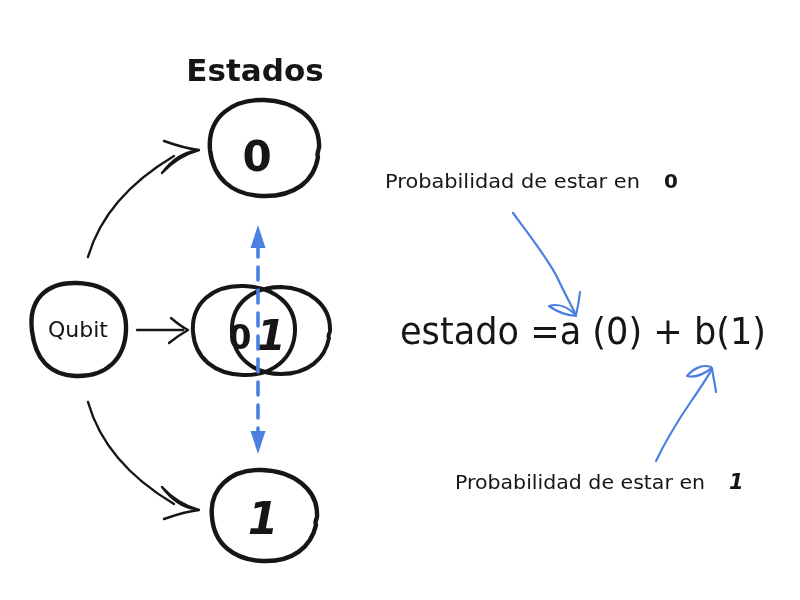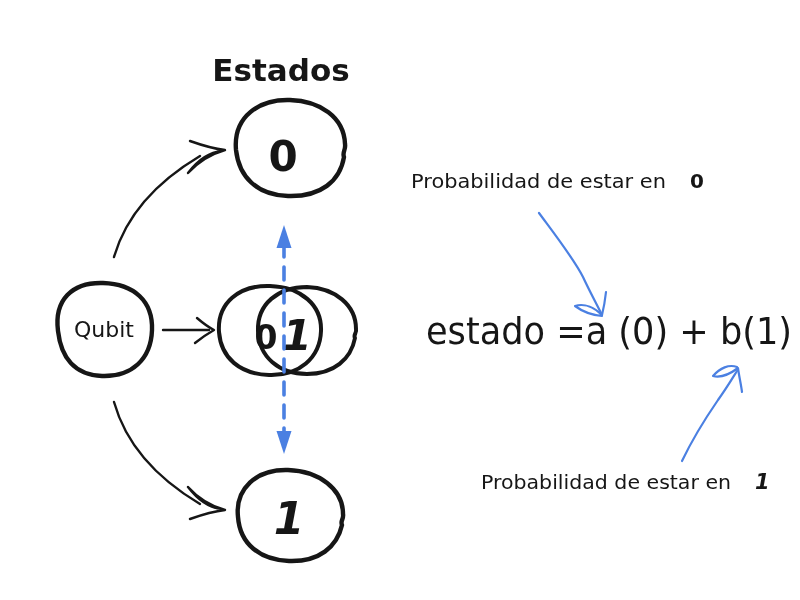--- a/index.html
+++ b/index.html
@@ -3,21 +3,20 @@
 <meta charset="utf-8">
 <style>
   :root { --ink: #161616; --blue: #4b80e2; --bg: #ffffff; }
   * { margin: 0; padding: 0; box-sizing: border-box; }
   body { background: #e9e9e9; font-family: "DejaVu Sans", sans-serif; }
   .canvas {
     position: relative;
     width: 800px; height: 600px;
     background: var(--bg);
     overflow: hidden;
-    padding-left: 26px;
   }
   svg { display: block; }
   .ink-line { fill: none; stroke: var(--ink); stroke-linecap: round; stroke-linejoin: round; }
   .shape  { stroke-width: 4.4; }
   .shape-thin { stroke-width: 4.0; }
   .arrow  { stroke-width: 2.4; }
   .blue-line { fill: none; stroke: var(--blue); stroke-linecap: round; stroke-linejoin: round; }
   .blue-arrow { stroke-width: 2.2; }
   .dashed { stroke-width: 3.6; stroke-dasharray: 13 10; }
   .blue-head { fill: var(--blue); stroke: none; }

